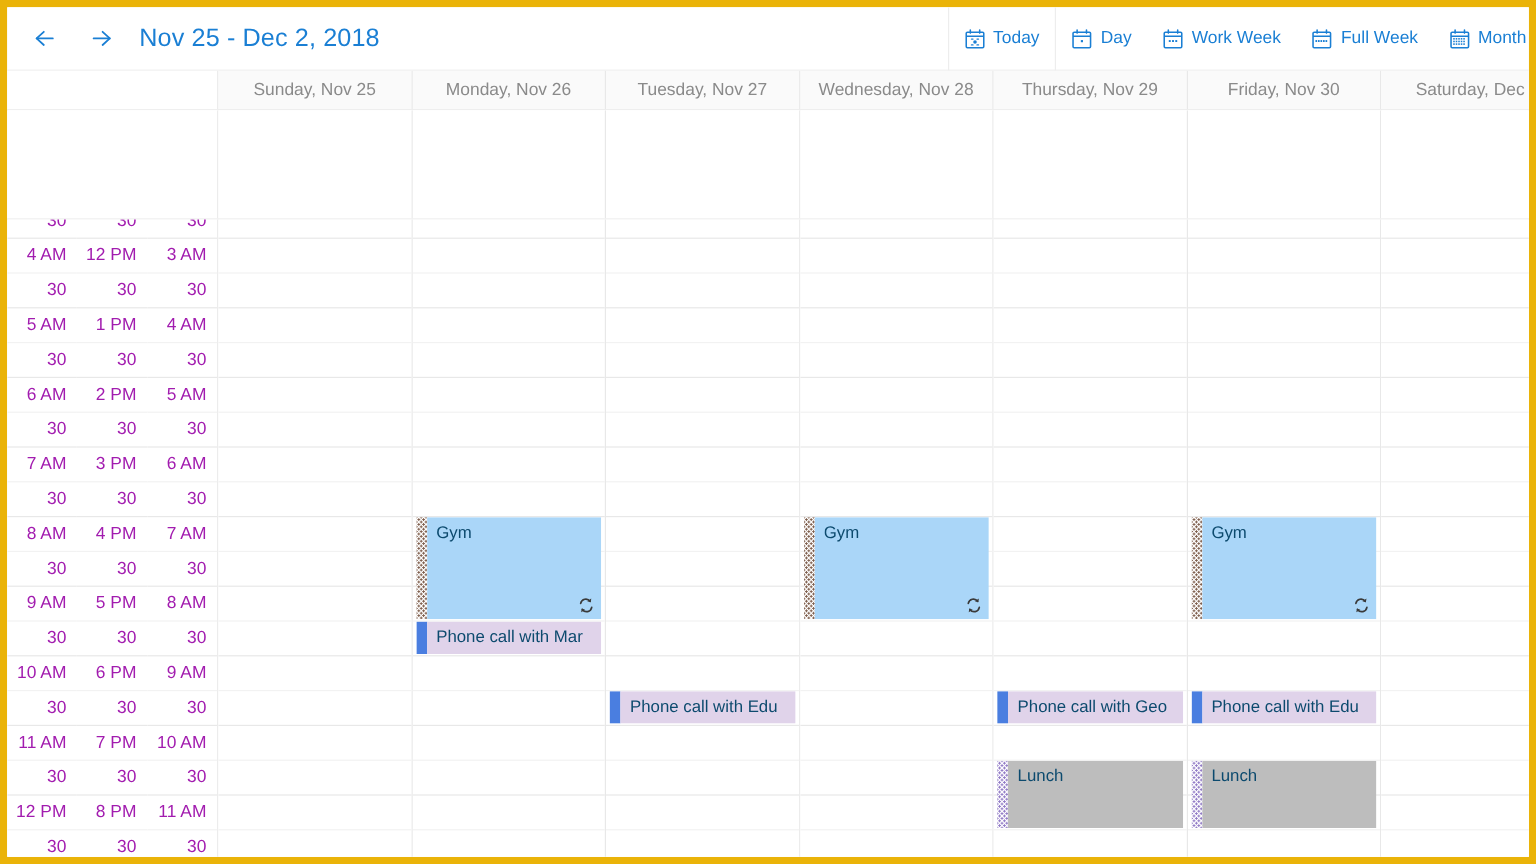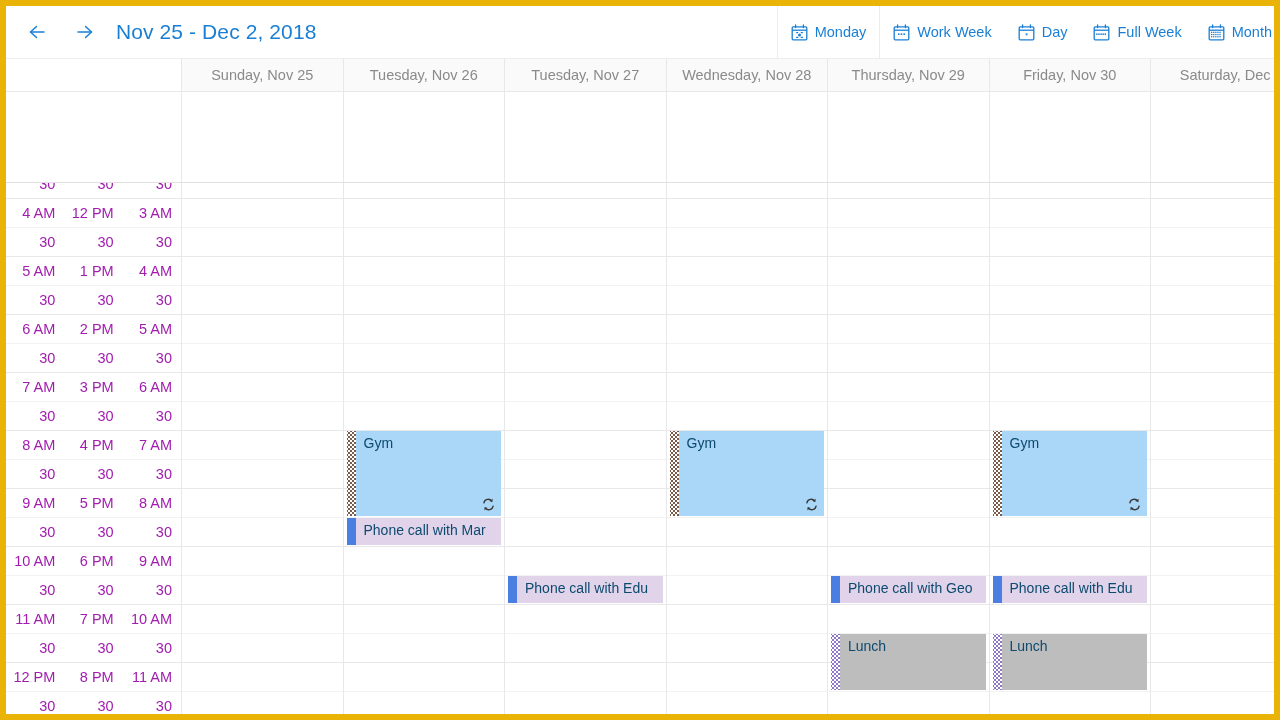--- a/index.html
+++ b/index.html
@@ -321,54 +321,54 @@
           <span class="ico">
             <svg width="17" height="17" viewBox="0 0 17 17">
               <rect x="1.2" y="2.8" width="14.6" height="13" rx="1" fill="none" stroke="#1a7fd4" stroke-width="1.3"></rect>
               <line x1="1.2" y1="6.2" x2="15.8" y2="6.2" stroke="#1a7fd4" stroke-width="1.3"></line>
               <line x1="4.6" y1="1" x2="4.6" y2="3.6" stroke="#1a7fd4" stroke-width="1.3" stroke-linecap="round"></line>
               <line x1="12.4" y1="1" x2="12.4" y2="3.6" stroke="#1a7fd4" stroke-width="1.3" stroke-linecap="round"></line>
               <circle cx="8.5" cy="11" r="1.5" fill="#1a7fd4"></circle>
               <path d="M5.6 8.6 h1.2 M10.2 8.6 h1.2 M5.6 13.4 h1.2 M10.2 13.4 h1.2" stroke="#1a7fd4" stroke-width="1.2" stroke-linecap="round"></path>
             </svg>
           </span>
-          <span>Monday</span>
+          <span>Today</span>
         </button>
       </div>
 
       <div class="tb-sep"></div>
 
       <div class="tb-group">
+
+        <button class="tb-btn">
+          <span class="ico">
+            <svg width="17" height="17" viewBox="0 0 17 17">
+              <rect x="1.2" y="2.8" width="14.6" height="13" rx="1" fill="none" stroke="#1a7fd4" stroke-width="1.3"></rect>
+              <line x1="1.2" y1="6.2" x2="15.8" y2="6.2" stroke="#1a7fd4" stroke-width="1.3"></line>
+              <line x1="4.6" y1="1" x2="4.6" y2="3.6" stroke="#1a7fd4" stroke-width="1.3" stroke-linecap="round"></line>
+              <line x1="12.4" y1="1" x2="12.4" y2="3.6" stroke="#1a7fd4" stroke-width="1.3" stroke-linecap="round"></line>
+              <rect x="7.7" y="9.4" width="1.8" height="1.8" fill="#1a7fd4"></rect>
+            </svg>
+          </span>
+          <span>Day</span>
+        </button>
 
         <button class="tb-btn">
           <span class="ico">
             <svg width="17" height="17" viewBox="0 0 17 17">
               <rect x="1.2" y="2.8" width="14.6" height="13" rx="1" fill="none" stroke="#1a7fd4" stroke-width="1.3"></rect>
               <line x1="1.2" y1="6.2" x2="15.8" y2="6.2" stroke="#1a7fd4" stroke-width="1.3"></line>
               <line x1="4.6" y1="1" x2="4.6" y2="3.6" stroke="#1a7fd4" stroke-width="1.3" stroke-linecap="round"></line>
               <line x1="12.4" y1="1" x2="12.4" y2="3.6" stroke="#1a7fd4" stroke-width="1.3" stroke-linecap="round"></line>
               <rect x="5.0" y="9.4" width="1.6" height="1.6" fill="#1a7fd4"></rect>
               <rect x="7.7" y="9.4" width="1.6" height="1.6" fill="#1a7fd4"></rect>
               <rect x="10.4" y="9.4" width="1.6" height="1.6" fill="#1a7fd4"></rect>
             </svg>
           </span>
           <span>Work Week</span>
-        </button>
-
-        <button class="tb-btn">
-          <span class="ico">
-            <svg width="17" height="17" viewBox="0 0 17 17">
-              <rect x="1.2" y="2.8" width="14.6" height="13" rx="1" fill="none" stroke="#1a7fd4" stroke-width="1.3"></rect>
-              <line x1="1.2" y1="6.2" x2="15.8" y2="6.2" stroke="#1a7fd4" stroke-width="1.3"></line>
-              <line x1="4.6" y1="1" x2="4.6" y2="3.6" stroke="#1a7fd4" stroke-width="1.3" stroke-linecap="round"></line>
-              <line x1="12.4" y1="1" x2="12.4" y2="3.6" stroke="#1a7fd4" stroke-width="1.3" stroke-linecap="round"></line>
-              <rect x="7.7" y="9.4" width="1.8" height="1.8" fill="#1a7fd4"></rect>
-            </svg>
-          </span>
-          <span>Day</span>
         </button>
 
         <button class="tb-btn">
           <span class="ico">
             <svg width="17" height="17" viewBox="0 0 17 17">
               <rect x="1.2" y="2.8" width="14.6" height="13" rx="1" fill="none" stroke="#1a7fd4" stroke-width="1.3"></rect>
               <line x1="1.2" y1="6.2" x2="15.8" y2="6.2" stroke="#1a7fd4" stroke-width="1.3"></line>
               <line x1="4.6" y1="1" x2="4.6" y2="3.6" stroke="#1a7fd4" stroke-width="1.3" stroke-linecap="round"></line>
               <line x1="12.4" y1="1" x2="12.4" y2="3.6" stroke="#1a7fd4" stroke-width="1.3" stroke-linecap="round"></line>
               <rect x="3.2" y="9.4" width="1.4" height="1.6" fill="#1a7fd4"></rect>
@@ -411,21 +411,21 @@
         </button>
 
       </div>
     </div>
   </div>
 
   <div class="dayheader-row">
     <div class="dh-corner"></div>
     <div id="dayHeaders" style="display:flex">
         <div class="dh-cell">Sunday, Nov 25</div>
-        <div class="dh-cell">Tuesday, Nov 26</div>
+        <div class="dh-cell">Monday, Nov 26</div>
         <div class="dh-cell">Tuesday, Nov 27</div>
         <div class="dh-cell">Wednesday, Nov 28</div>
         <div class="dh-cell">Thursday, Nov 29</div>
         <div class="dh-cell">Friday, Nov 30</div>
         <div class="dh-cell">Saturday, Dec 1</div>
       </div>
   </div>
 
   <div class="allday-row">
     <div class="ad-corner"></div>

